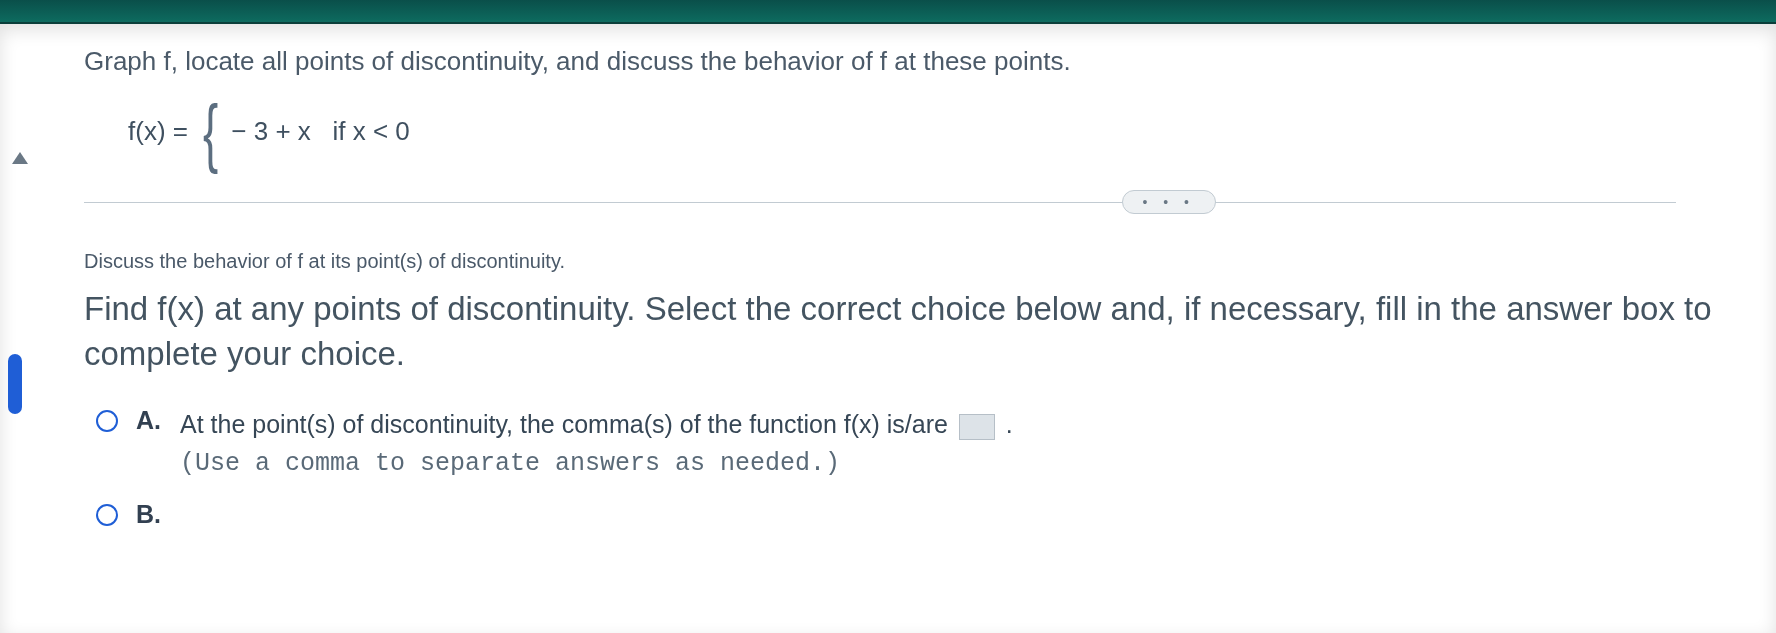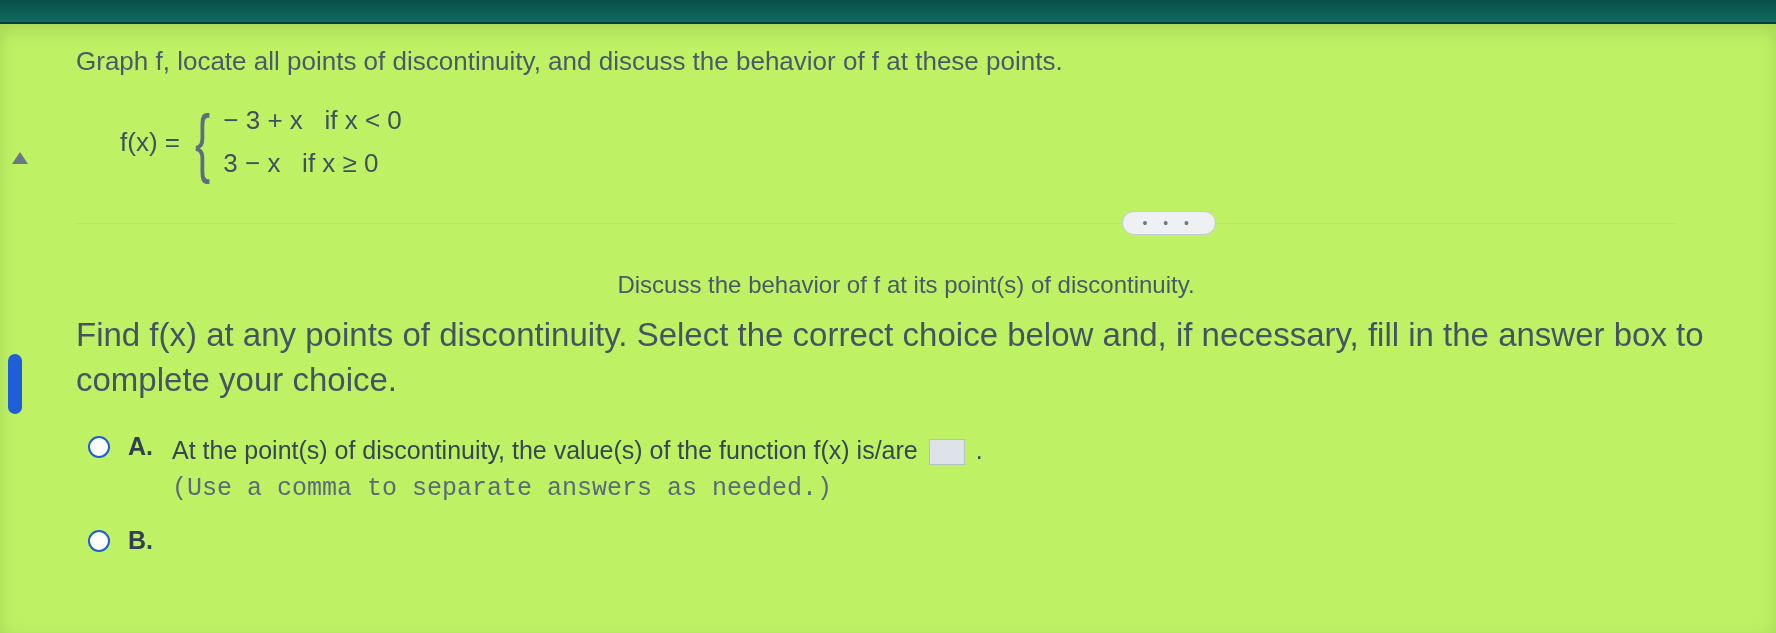--- a/index.html
+++ b/index.html
@@ -10,22 +10,22 @@
       height: 633px;
       overflow: hidden;
       position: relative;
     }
     .top-bar {
       height: 24px;
       background: linear-gradient(to bottom, #0a4f4a, #0d6b5f);
       border-bottom: 2px solid #0a3e3a;
     }
     .content-wrap {
-      background: #bef264;
-      padding: 16px 0 0 8px;
+      background: #ffffff;
+      padding: 16px 0 0 16px;
       height: calc(100% - 24px);
       box-shadow: inset 0 6px 18px rgba(0,0,0,0.12);
       position: relative;
     }
     .left-gutter {
       position: absolute;
       left: 0; top: 0; bottom: 0;
       width: 44px;
     }
     .caret-up {
@@ -89,24 +89,23 @@
       top: -13px;
       background: #eef1f3;
       border: 1px solid #c2cbd2;
       border-radius: 14px;
       padding: 3px 20px;
       color: #6a7885;
       letter-spacing: 6px;
       font-size: 14px;
     }
     .section-title {
-      font-size: 24px;
+      font-size: 20px;
       color: #4a5969;
       margin: 18px 0 14px 0;
-      text-align: center;
     }
     .instruction { font-size: 33px; color: #445461; margin-bottom: 30px; line-height: 1.35; }
     .choices { margin-left: 12px; }
     .choice {
       display: flex;
       align-items: flex-start;
       gap: 18px;
       margin-bottom: 18px;
       font-size: 25px;
     }
@@ -144,37 +143,36 @@
 
   <div class="main">
 
     <div class="q-prompt">Graph f, locate all points of discontinuity, and discuss the behavior of f at these points.</div>
 
     <div class="fn-row">
       <span class="fn-lhs">f(x) =</span>
       <span class="brace">{</span>
       <div class="pieces">
         <div class="piece">− 3 + x   if x &lt; 0</div>
-        <div class="piece">3 − x   if x ≥ 0</div>
       </div>
     </div>
 
     <div class="divider-row">
       <div class="dots-pill">• • •</div>
     </div>
 
     <div class="section-title">Discuss the behavior of f at its point(s) of discontinuity.</div>
     <div class="instruction">Find f(x) at any points of discontinuity. Select the correct choice below and, if necessary, fill in the answer box to complete your choice.</div>
 
     <div class="choices">
       <div class="choice">
         <div class="radio"></div>
         <div class="choice-label">A.</div>
         <div class="choice-body">
-          <span>At the point(s) of discontinuity, the value(s) of the function f(x) is/are </span>
+          <span>At the point(s) of discontinuity, the comma(s) of the function f(x) is/are </span>
           <span class="answer-box"></span>
           <span>.</span>
           <br>
           <span class="hint">(Use a comma to separate answers as needed.)</span>
         </div>
       </div>
 
       <div class="choice">
         <div class="radio"></div>
         <div class="choice-label">B.</div>

